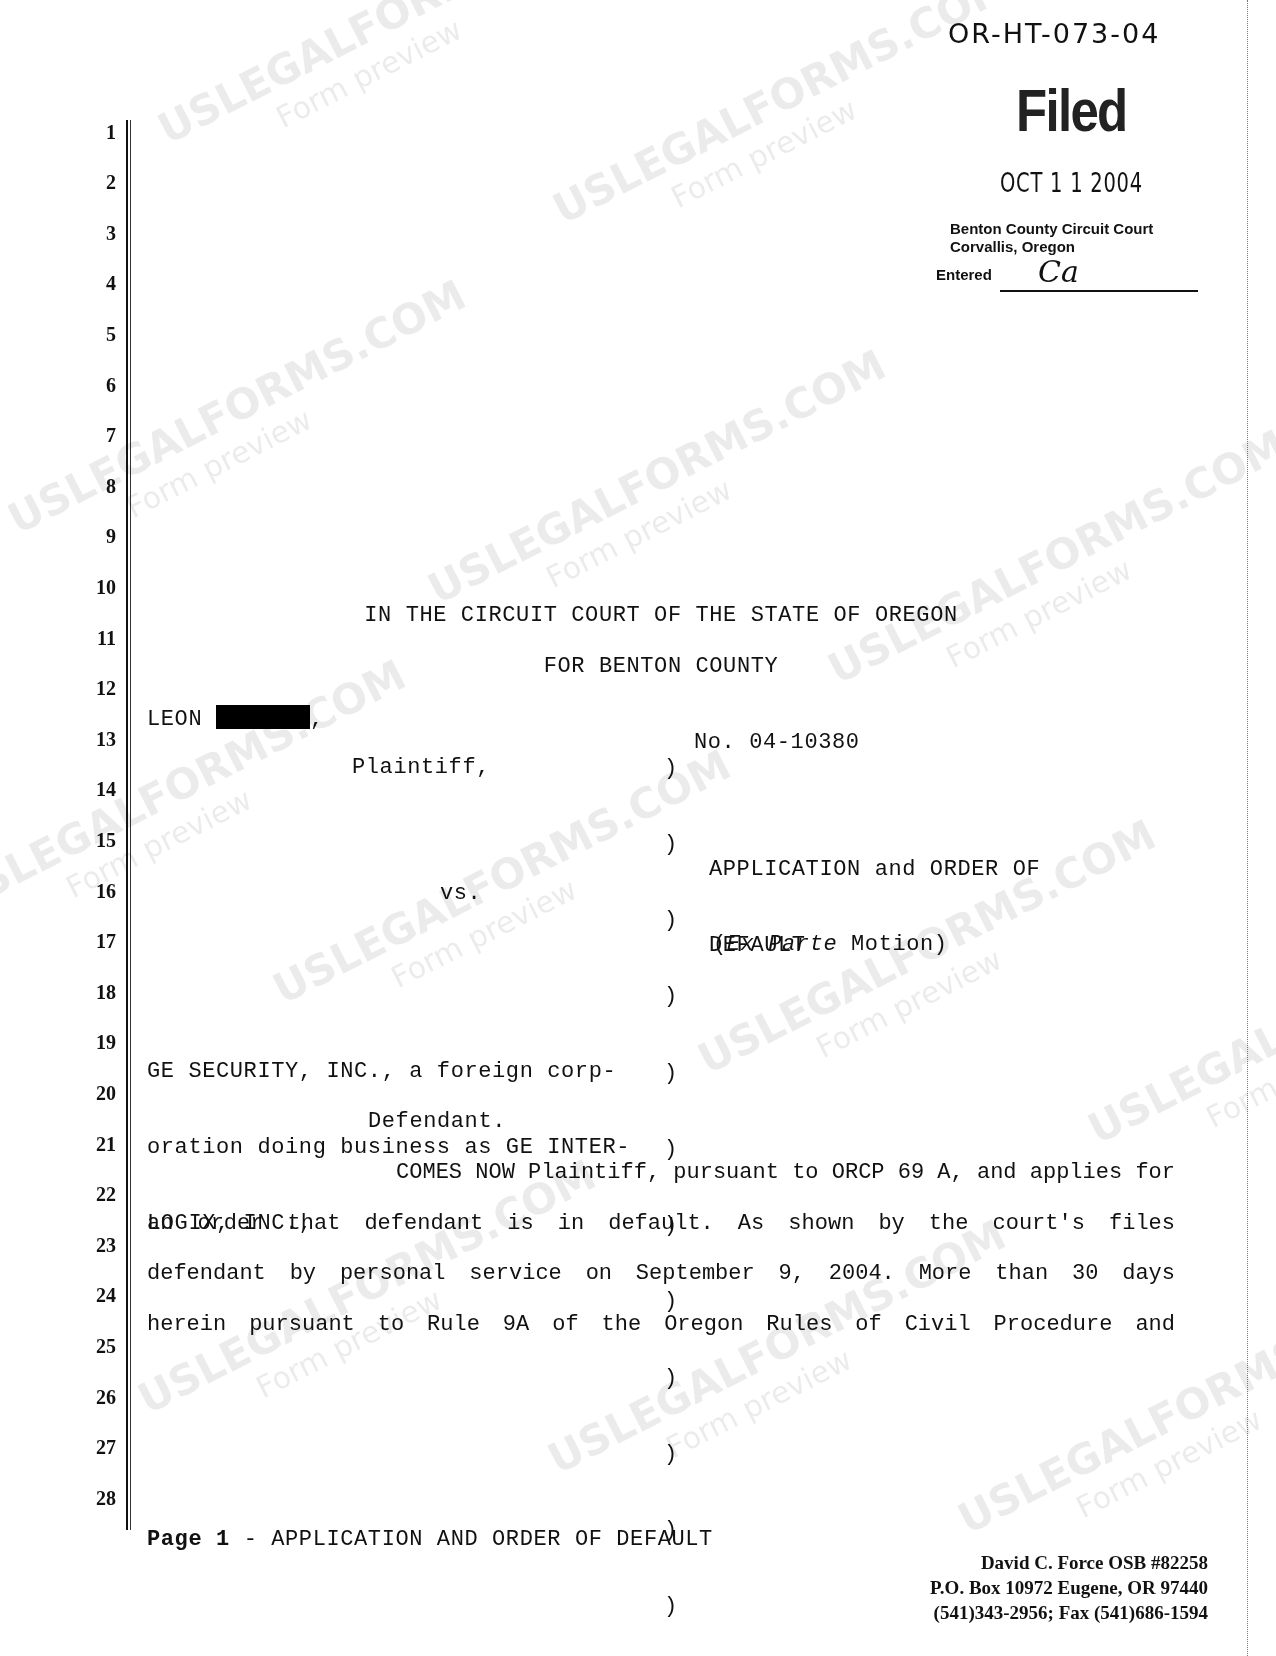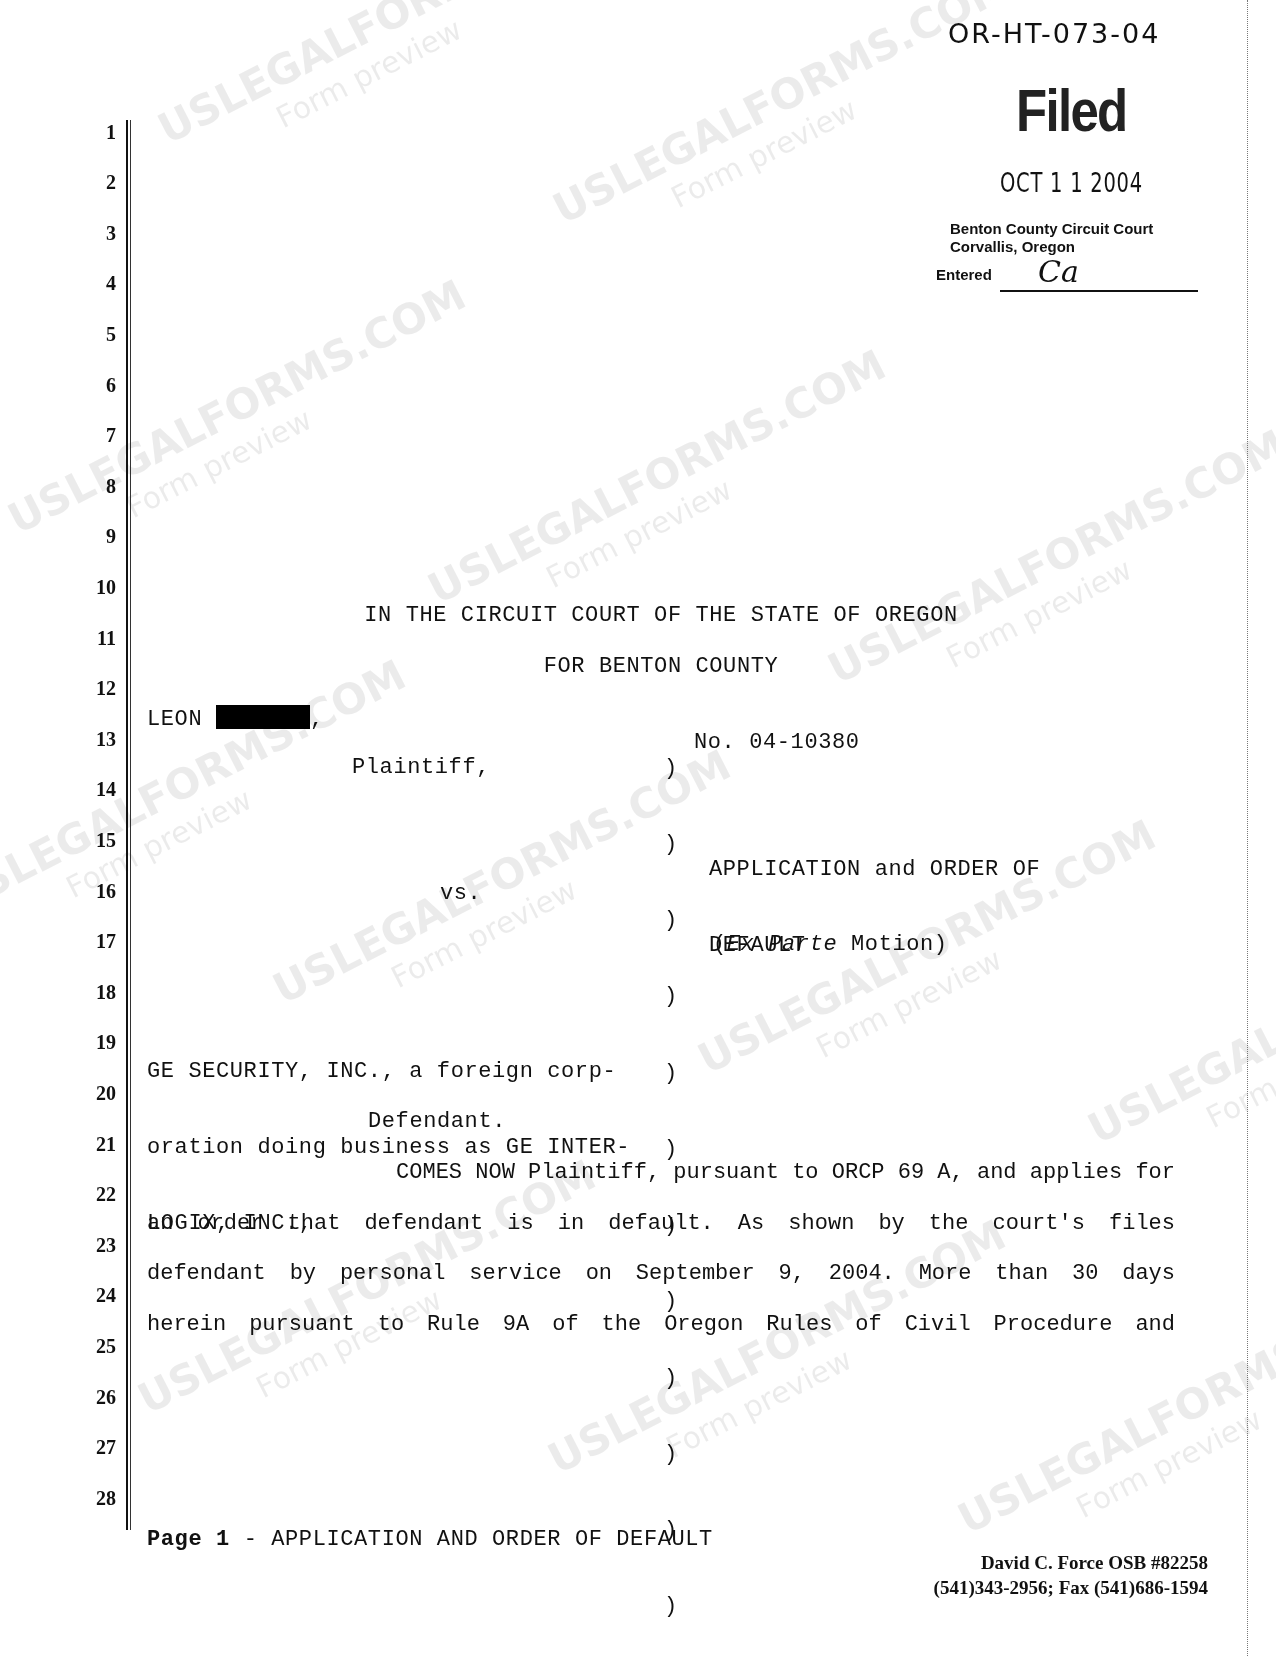--- a/index.html
+++ b/index.html
@@ -180,15 +180,16 @@
     <span class="body-line" style="text-align:right;text-align-last:auto;">          COMES NOW Plaintiff, pursuant to ORCP 69 A, and applies for</span>
     <span class="body-line">an order that defendant is in default.  As shown by the court's files</span>
     <span class="body-line">defendant by personal service on September 9, 2004.  More than 30 days</span>
     <span class="body-line">herein pursuant to Rule 9A of the Oregon Rules of Civil Procedure and</span>
   </div>
 
   <div class="abs mono" style="left:147px;top:1527px;"><b>Page 1</b><span> - APPLICATION AND ORDER OF DEFAULT</span></div>
 
   <div class="abs sig" style="left:800px;top:1550px;width:408px;">
     <div>David C. Force OSB #82258</div>
+    <div>P.O. Box 10972 Eugene, OR 97440</div>
     <div>(541)343-2956; Fax (541)686-1594</div>
   </div>
 </div>
 
 </body></html>

